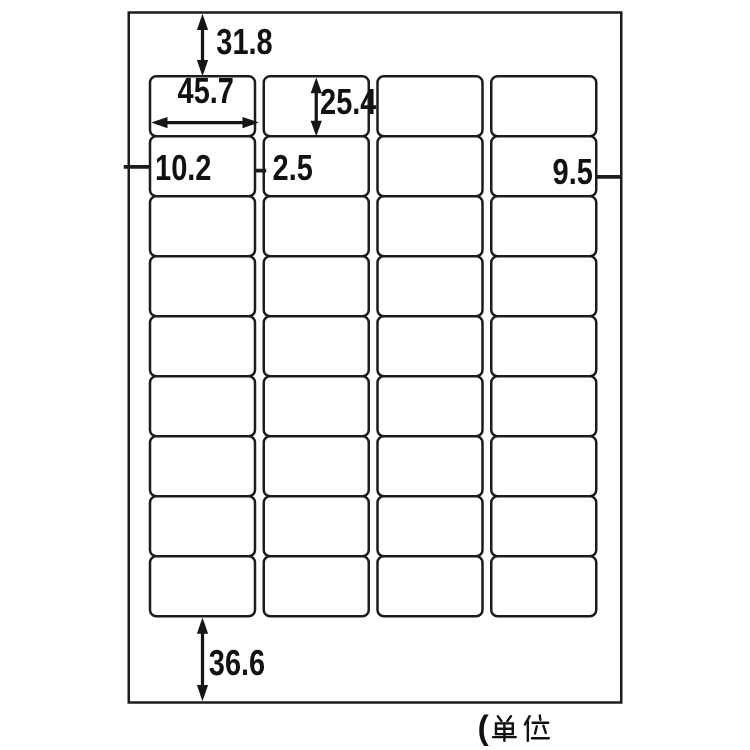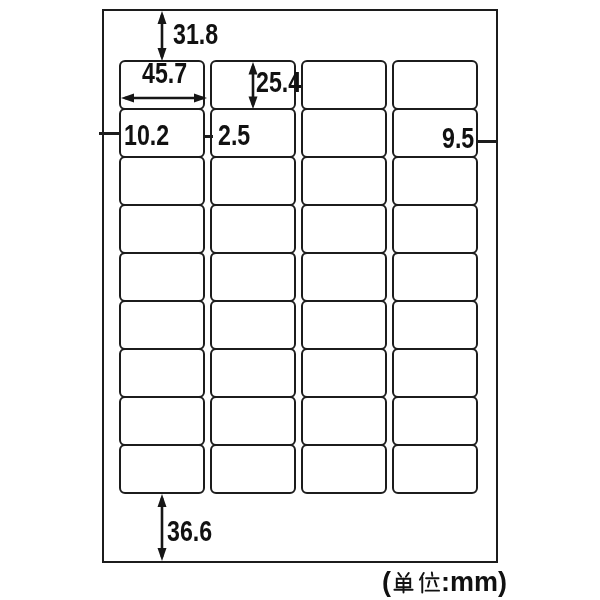--- a/index.html
+++ b/index.html
@@ -116,16 +116,15 @@
     </svg>
     <svg class="kanji" width="23" height="23" viewBox="0 0 24 24">
       <path d="M7,2 L3,9"></path>
       <path d="M5.5,6.5 V22.5"></path>
       <path d="M15.5,1.5 L16,5"></path>
       <path d="M9.5,7.5 H22.5"></path>
       <path d="M13,10.5 L11.5,16.5"></path>
       <path d="M18.5,10 L20.5,16"></path>
       <path d="M9,20.5 H23"></path>
     </svg>
-    <span>:mm)</span>
   </div>
 
 </div>
 
 </body></html>

